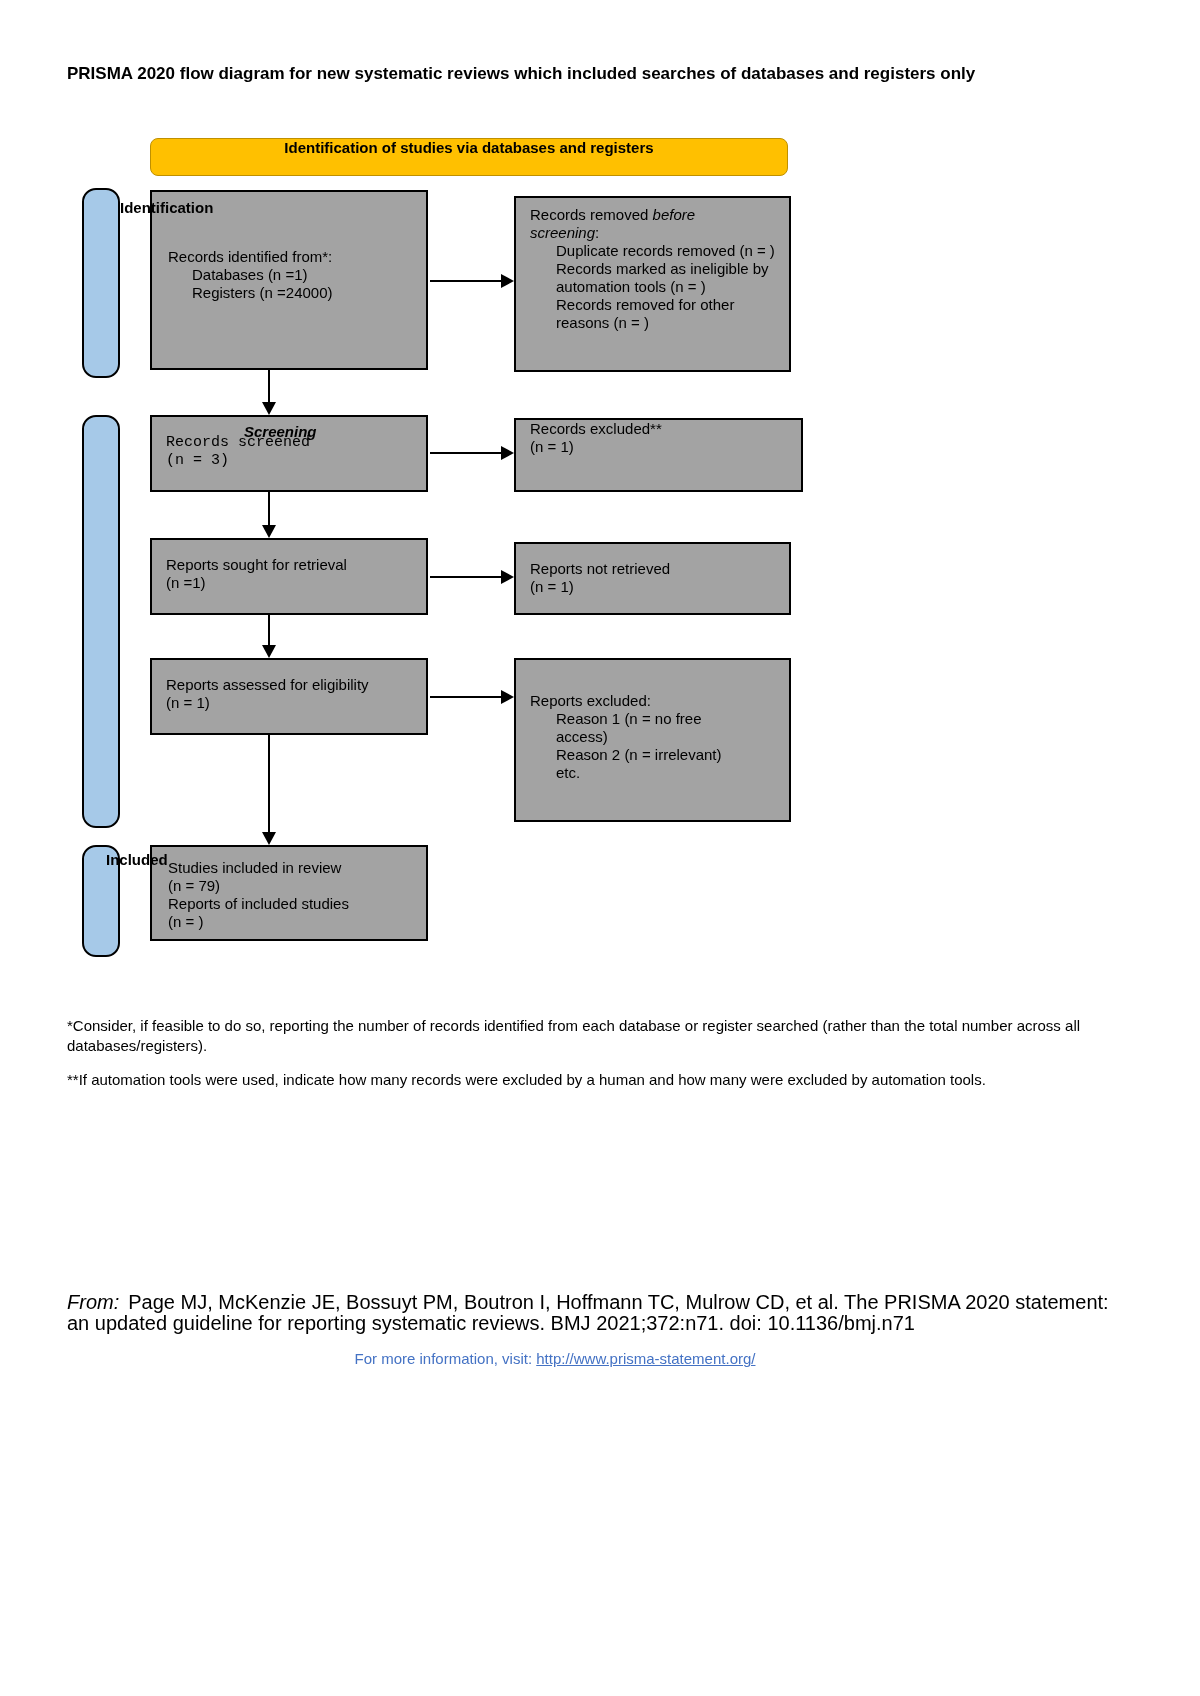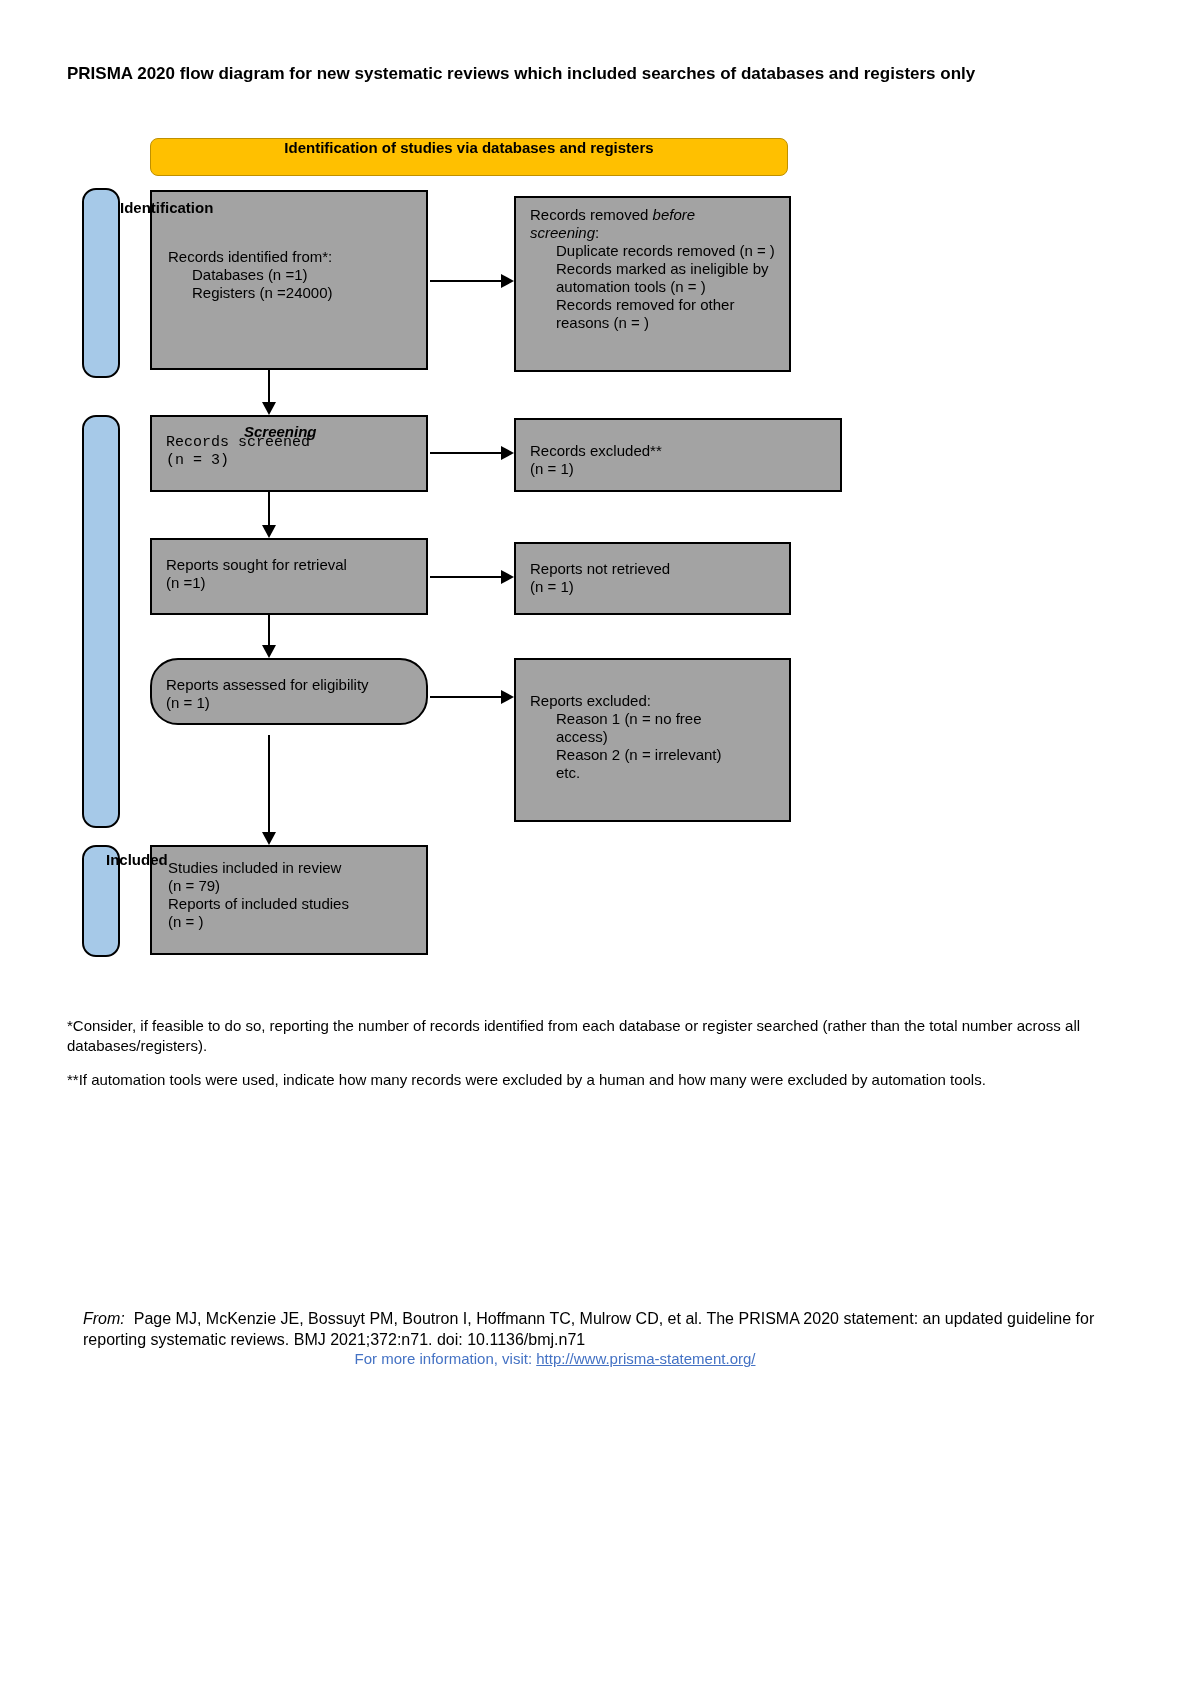--- a/index.html
+++ b/index.html
@@ -66,27 +66,27 @@
   }
   .box p { margin: 0; }
   .box ul { list-style: none; margin: 0; padding: 0; }
   .box li { padding-left: 26px; }
   .box .indent { padding-left: 24px; }
 
   .box-identified       { left: 150px; top: 190px; width: 278px; height: 180px; padding: 56px 10px 0 16px; }
   .box-removed          { left: 514px; top: 196px; width: 277px; height: 176px; padding: 8px 12px 0 14px; }
   .box-removed .intro   { max-width: 190px; }
   .box-screened         { left: 150px; top: 415px; width: 278px; height: 77px;  padding: 17px 10px 0 14px; font-family: Liberation Mono, monospace; }
-  .box-records-excluded { left: 514px; top: 418px; width: 328px; height: 74px;  padding: 22px 12px 0 14px; }
+  .box-records-excluded { left: 514px; top: 418px; width: 289px; height: 74px;  padding: 0 12px 0 14px; }
   .box-sought           { left: 150px; top: 538px; width: 278px; height: 77px;  padding: 16px 10px 0 14px; }
   .box-not-retrieved    { left: 514px; top: 542px; width: 277px; height: 73px;  padding: 16px 20px 0 14px; }
-  .box-assessed         { left: 150px; top: 658px; width: 278px; height: 67px;  padding: 16px 12px 0 14px; border-radius: 28px; }
+  .box-assessed         { left: 150px; top: 658px; width: 278px; height: 77px;  padding: 16px 12px 0 14px; }
   .box-reports-excluded { left: 514px; top: 658px; width: 277px; height: 164px; padding: 32px 12px 0 14px; }
   .box-reports-excluded li { max-width: 195px; }
-  .box-included-studies { left: 150px; top: 845px; width: 278px; height: 110px; padding: 12px 10px 0 16px; }
+  .box-included-studies { left: 150px; top: 845px; width: 278px; height: 96px; padding: 12px 10px 0 16px; }
 
   .arrow-right {
     position: absolute;
     height: 0;
     border-top: 2px solid #000;
     z-index: 1;
   }
   .arrow-right::after {
     content: "";
     position: absolute;
@@ -128,23 +128,23 @@
     line-height: 20px;
     margin: 0;
   }
   .footnote-1 { top: 1016px; }
   .footnote-2 { top: 1070px; }
 
   .citation {
     position: absolute;
     left: 67px; top: 1292px;
     width: 1062px;
-    font-size: 16px;
+    font-size: 20px;
     line-height: 21px;
-    margin: 16px;
+    margin: 0;
   }
   .citation em { margin-right: 9px; }
 
   .more-info {
     position: absolute;
     left: 0; top: 1350px;
     width: 1110px;
     text-align: center;
     font-size: 15px;
     color: var(--link-color, #4472C4);

